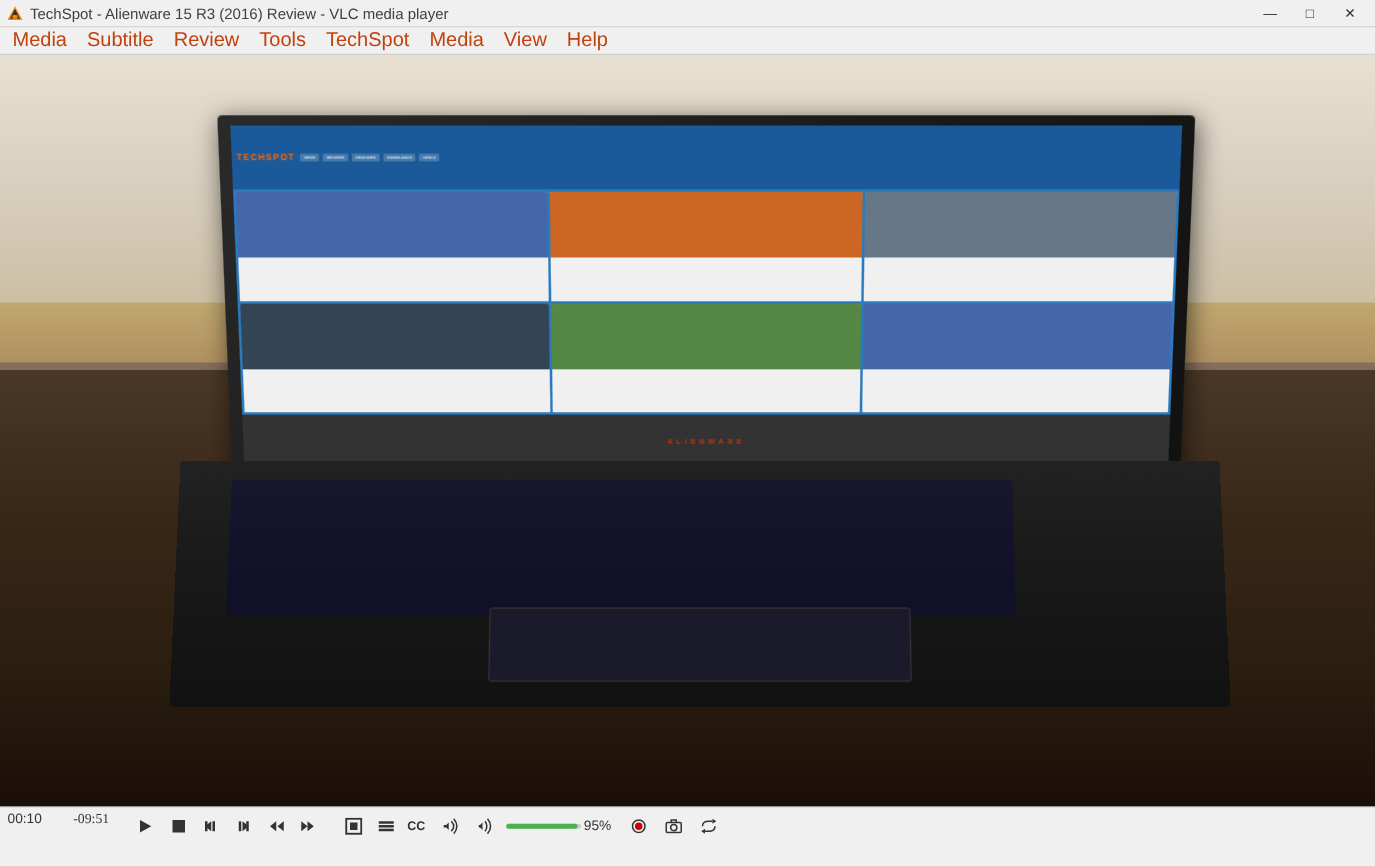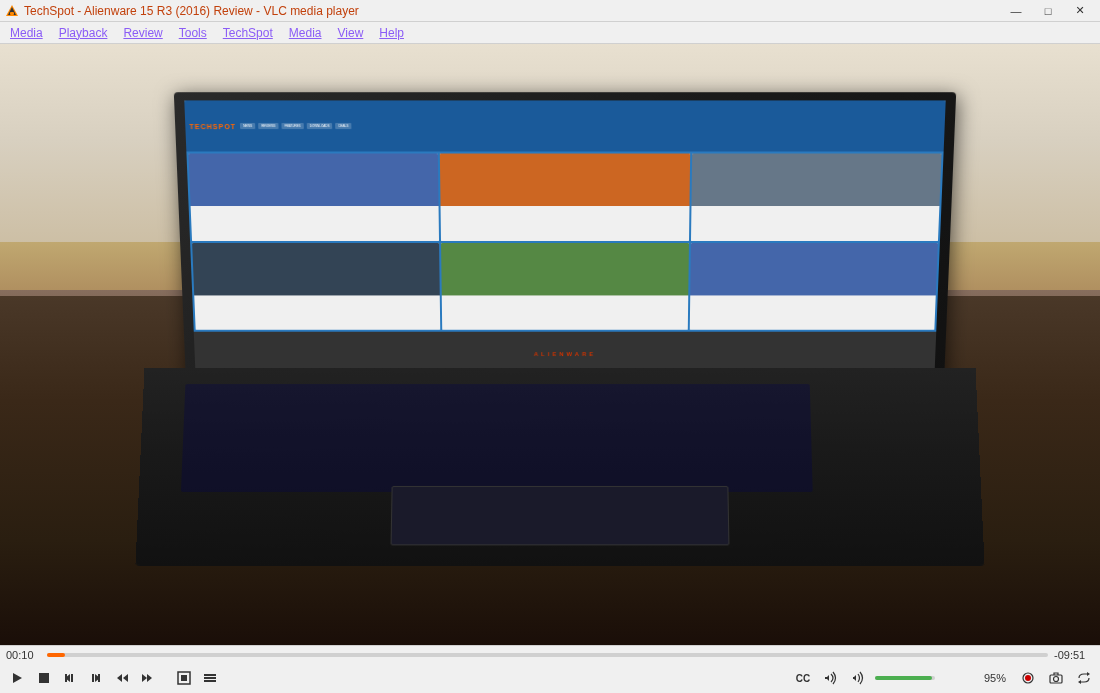--- a/index.html
+++ b/index.html
@@ -33,21 +33,21 @@
     #title-icon {
       width: 16px;
       height: 16px;
       display: flex;
       align-items: center;
       justify-content: center;
       font-size: 14px;
     }
     #title-text {
       font-size: 12px;
-      color: #c2410c;
+      color: #404040;
     }
     #title-bar-controls {
       display: flex;
       gap: 0;
     }
     .title-btn {
       width: 32px;
       height: 22px;
       display: flex;
       align-items: center;
@@ -65,23 +65,22 @@
       background: #f0f0f0;
       display: flex;
       align-items: center;
       padding: 0 2px;
       flex-shrink: 0;
       border-bottom: 1px solid #d0d0d0;
     }
     .menu-item {
       padding: 2px 8px;
       cursor: pointer;
-      font-size: 12px;
-      color: #8b5cf6;
-      text-decoration: underline;
+      font-size: 16px;
+      color: #c2410c;
     }
 
     
     #video-area {
       flex: 1;
       background: #000;
       position: relative;
       overflow: hidden;
     }
     #video-frame {
@@ -276,21 +275,21 @@
       border-radius: 2px;
     }
 
     
     #controls-bar {
       height: 48px;
       background: #f0f0f0;
       border-top: 1px solid #d0d0d0;
       flex-shrink: 0;
       display: flex;
-      flex-direction: column;
+      flex-direction: row;
     }
 
     
     #progress-area {
       height: 18px;
       display: flex;
       align-items: center;
       padding: 0 6px;
       gap: 6px;
     }
@@ -310,31 +309,31 @@
     #progress-fill {
       height: 100%;
       background: #ff6600;
       border-radius: 2px;
       width: 1.8%; 
     }
     #time-remaining {
       font-size: 11px;
       color: #333;
       min-width: 40px;
-      text-align: left;
+      text-align: center;
+      font-family: Liberation Serif, serif;
     }
 
     
     #controls-row {
       height: 30px;
       display: flex;
       align-items: center;
       padding: 0 4px;
       justify-content: space-between;
-      gap: 12px;
     }
     #controls-left {
       display: flex;
       align-items: center;
       gap: 2px;
     }
     #controls-right {
       display: flex;
       align-items: center;
       gap: 4px;
@@ -374,21 +373,20 @@
     #volume-fill {
       height: 100%;
       background: #4caf50;
       border-radius: 2px;
       width: 95%;
     }
     #volume-label {
       font-size: 11px;
       color: #333;
       min-width: 28px;
-      margin-left: 47px;
     }
 
     
     svg { display: block; }
   </style>
 </head>
 <body>
 
 <div id="title-bar">
   <div id="title-bar-left">
@@ -404,21 +402,21 @@
   </div>
   <div id="title-bar-controls">
     <button class="title-btn">—</button>
     <button class="title-btn">□</button>
     <button class="title-btn close">✕</button>
   </div>
 </div>
 
 <div id="menu-bar">
   <span class="menu-item">Media</span>
-  <span class="menu-item">Playback</span>
+  <span class="menu-item">Subtitle</span>
   <span class="menu-item">Review</span>
   <span class="menu-item">Tools</span>
   <span class="menu-item">TechSpot</span>
   <span class="menu-item">Media</span>
   <span class="menu-item">View</span>
   <span class="menu-item">Help</span>
 </div>
 
 <div id="video-area">
   <div id="video-frame">

